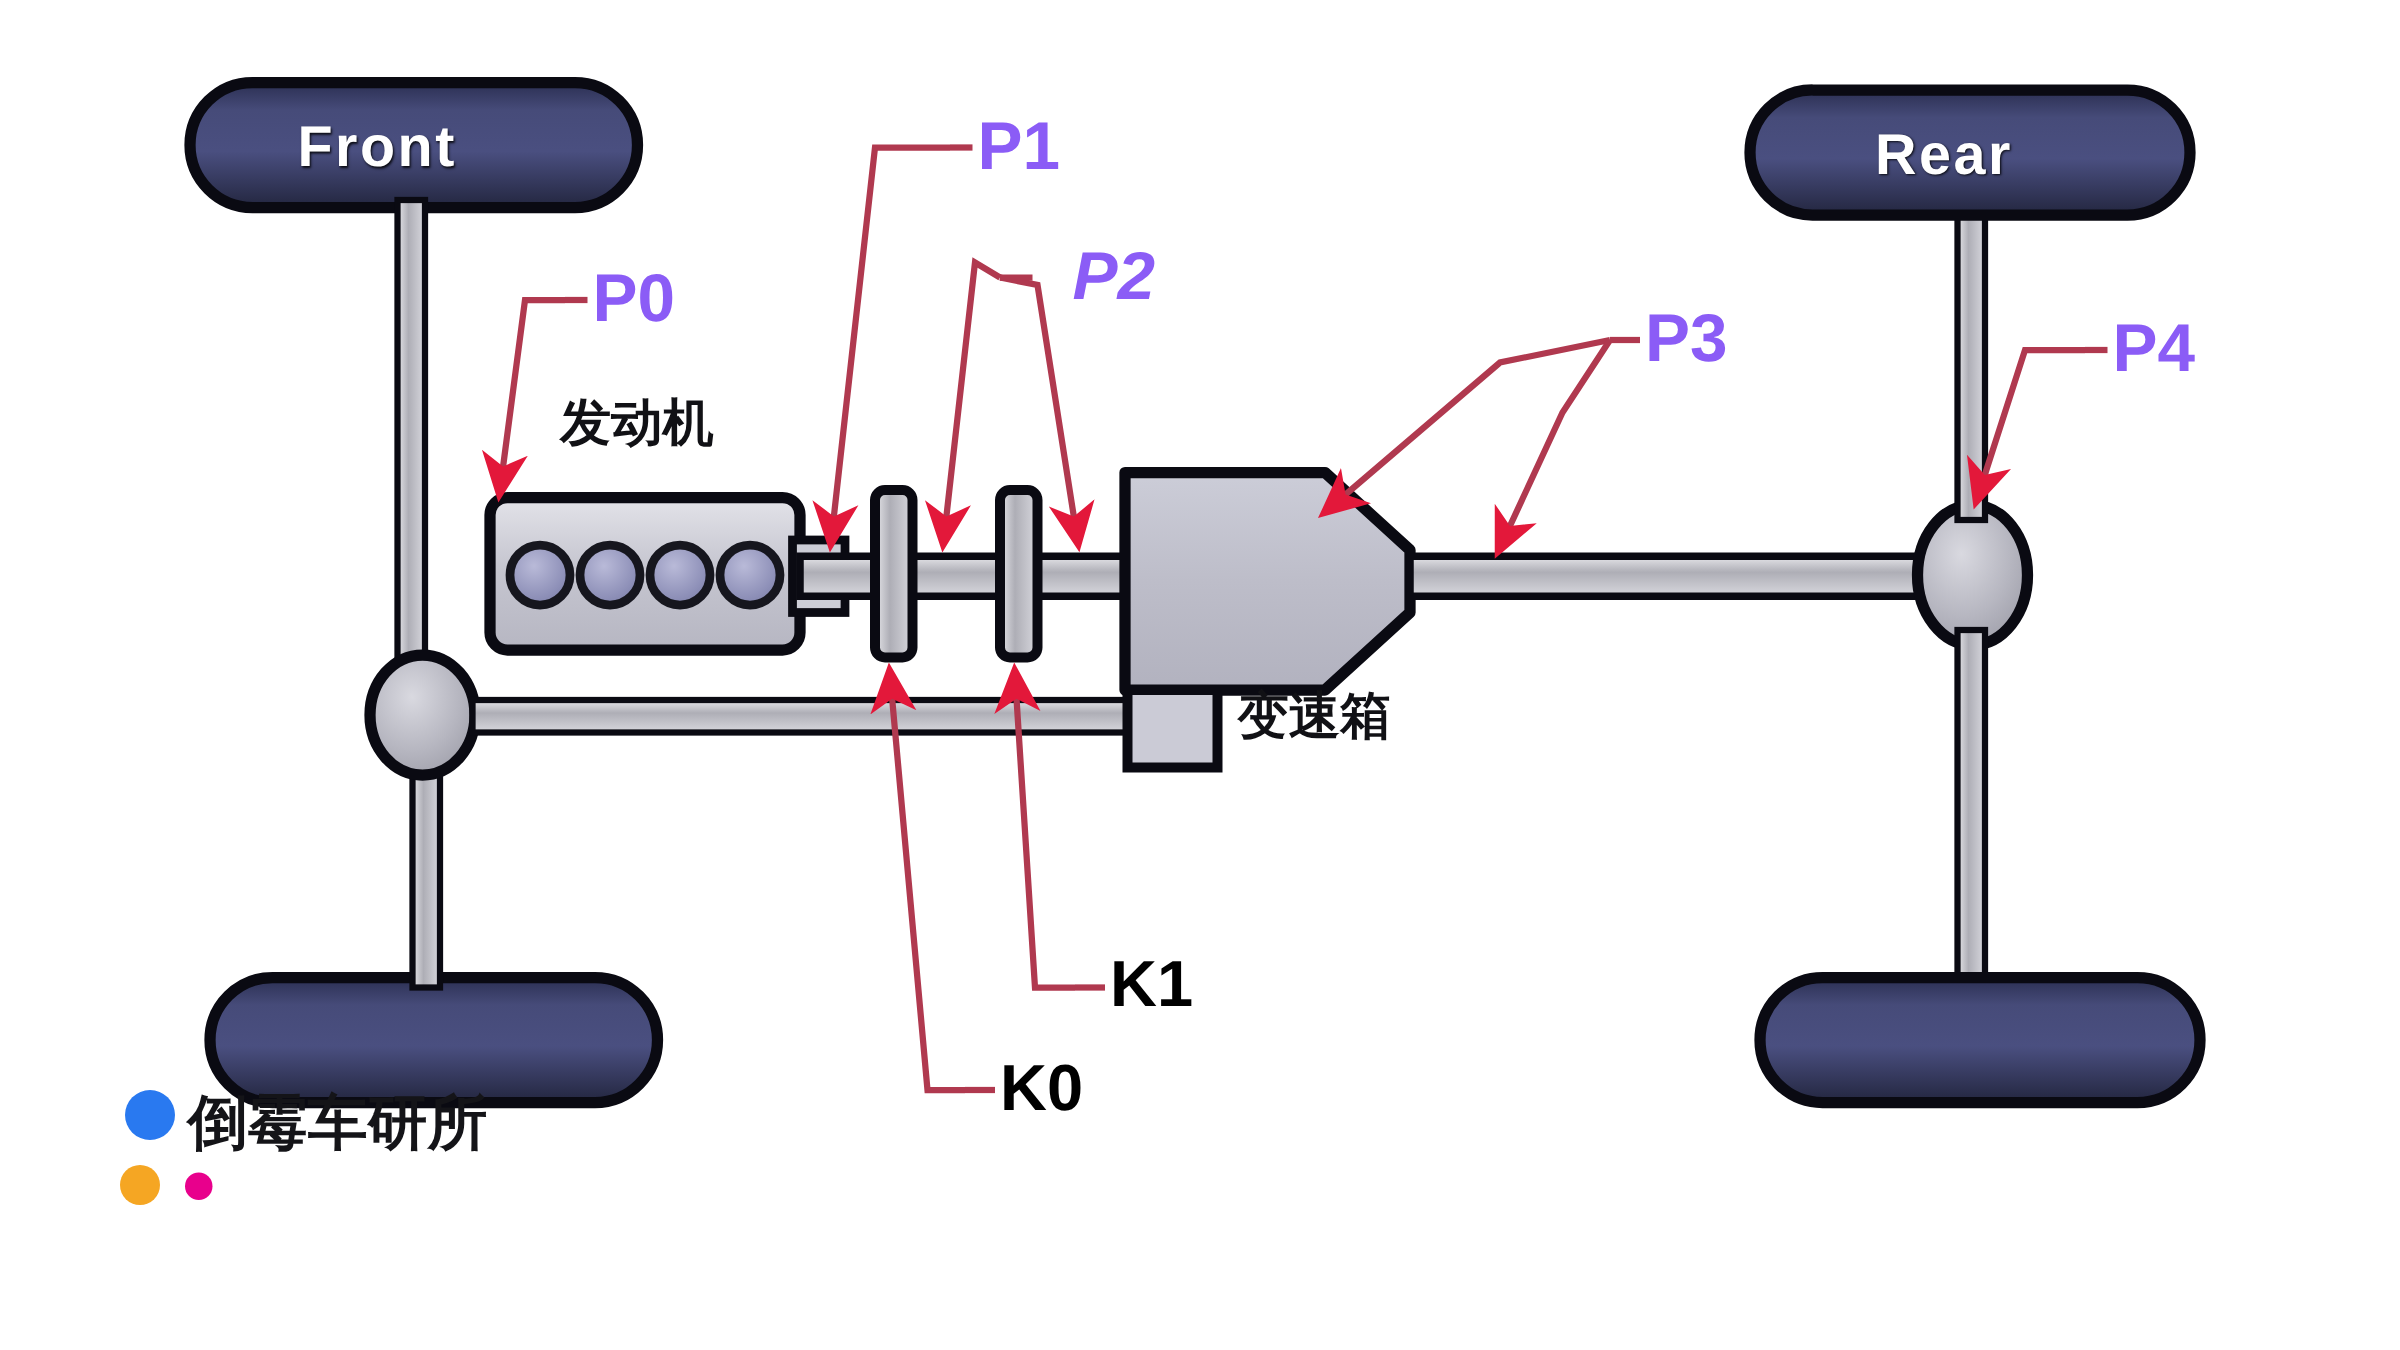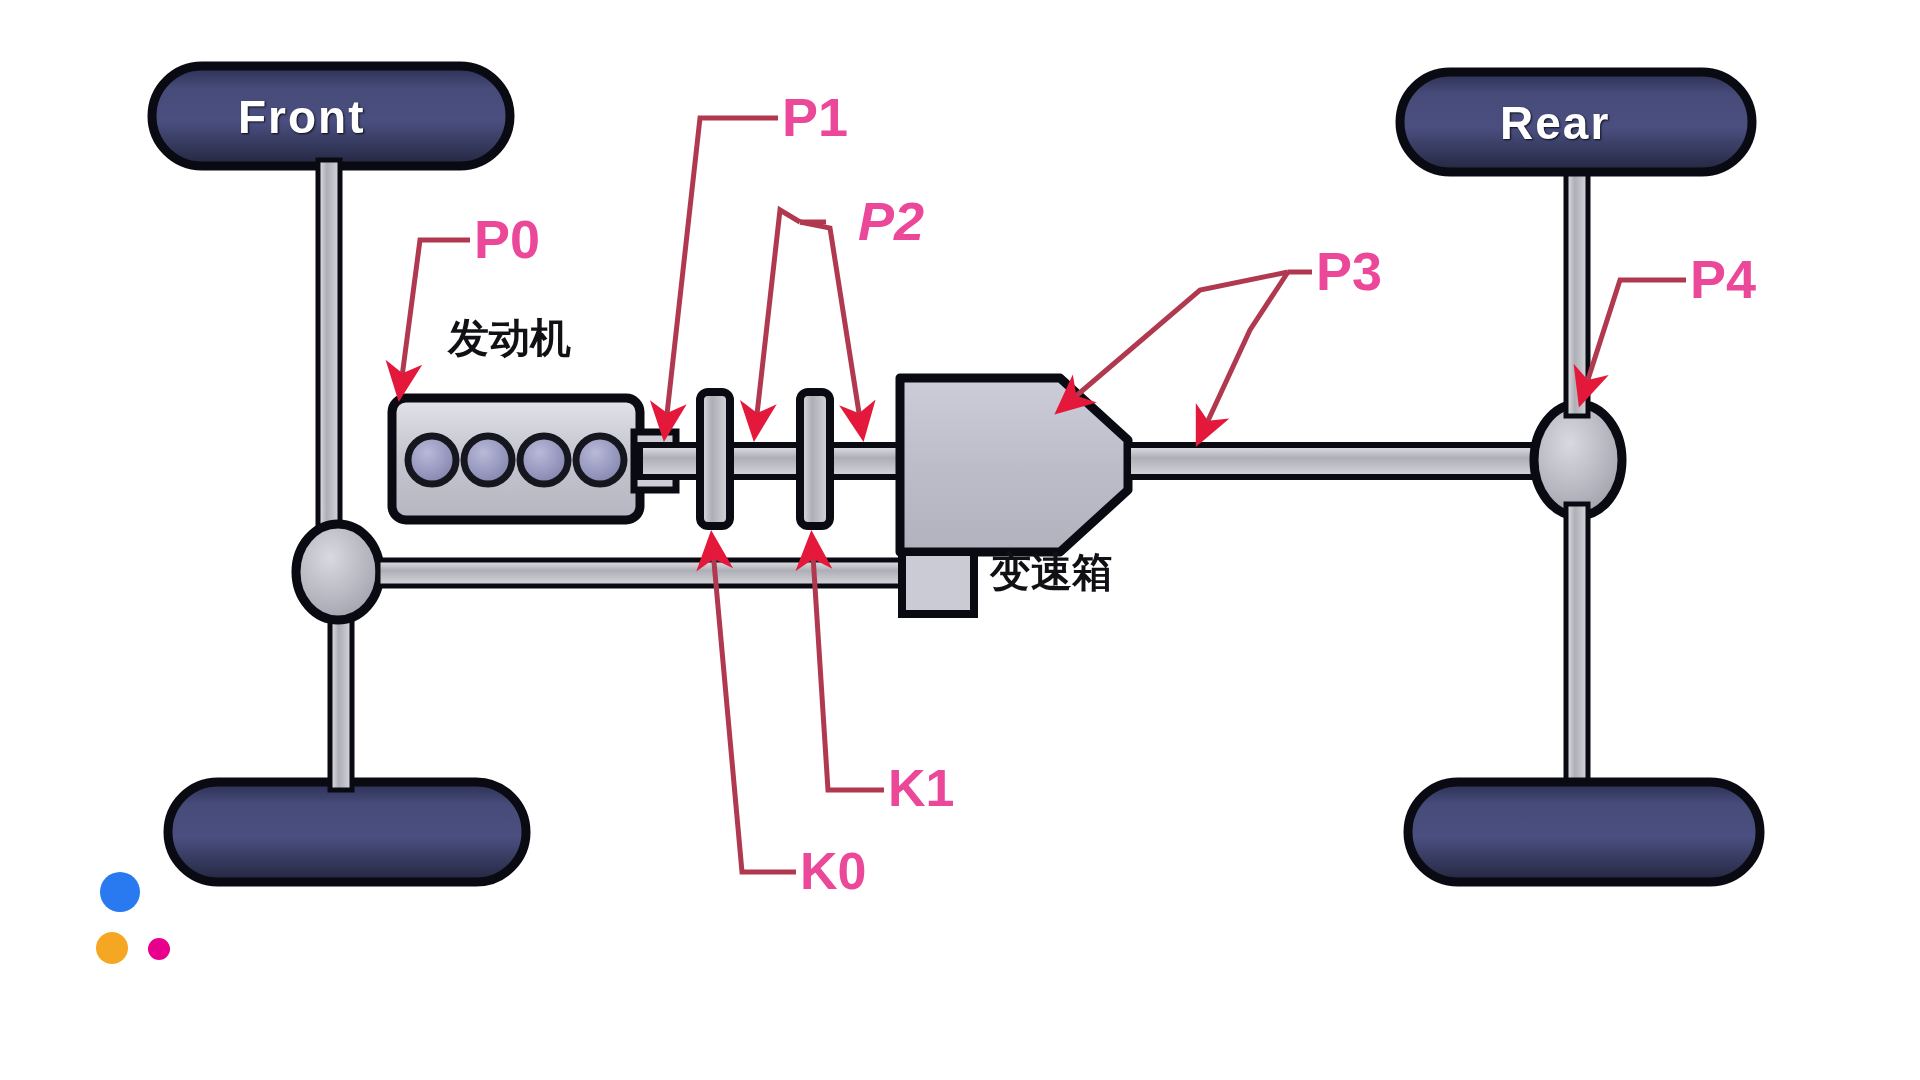--- a/index.html
+++ b/index.html
@@ -38,27 +38,27 @@
     white-space: nowrap;
     color: #101014;
     font-weight: bold;
     line-height: 1;
   }
   .plabel {
     font-size: 54px;
     font-weight: bold;
     letter-spacing: 0px;
     font-family: "Liberation Sans", "DejaVu Sans", sans-serif;
-    color: #ec4899;
+    color: #8b5cf6;
   }
   .klabel {
     font-size: 52px;
     font-weight: bold;
     font-family: "Liberation Sans", "DejaVu Sans", sans-serif;
-    color: #ec4899;
+    color: #000000;
   }
   .cnlabel {
     font-size: 41px;
     font-weight: bold;
     font-family: "DejaVu Sans", "Liberation Sans", sans-serif;
     color: #111115;
   }
   .wheeltext {
     position: absolute;
     color: #ffffff;
@@ -282,17 +282,18 @@
   <div class="txt klabel" style="left:800px; top:845px;">K0</div>
   <div class="txt klabel" style="left:888px; top:762px;">K1</div>
 
   <div class="txt cnlabel" style="left:448px; top:318px;">发动机</div>
   <div class="txt cnlabel" style="left:990px; top:552px;">变速箱</div>
 
   <div id="watermark">
     <div class="wm-dot" id="wm-dot-blue"></div>
     <div class="wm-dot" id="wm-dot-orange"></div>
     <div class="wm-dot" id="wm-dot-magenta"></div>
+    <div id="wm-title">倒霉车研所</div>
   </div>
 
 
 
 </div>
 
 </body></html>

